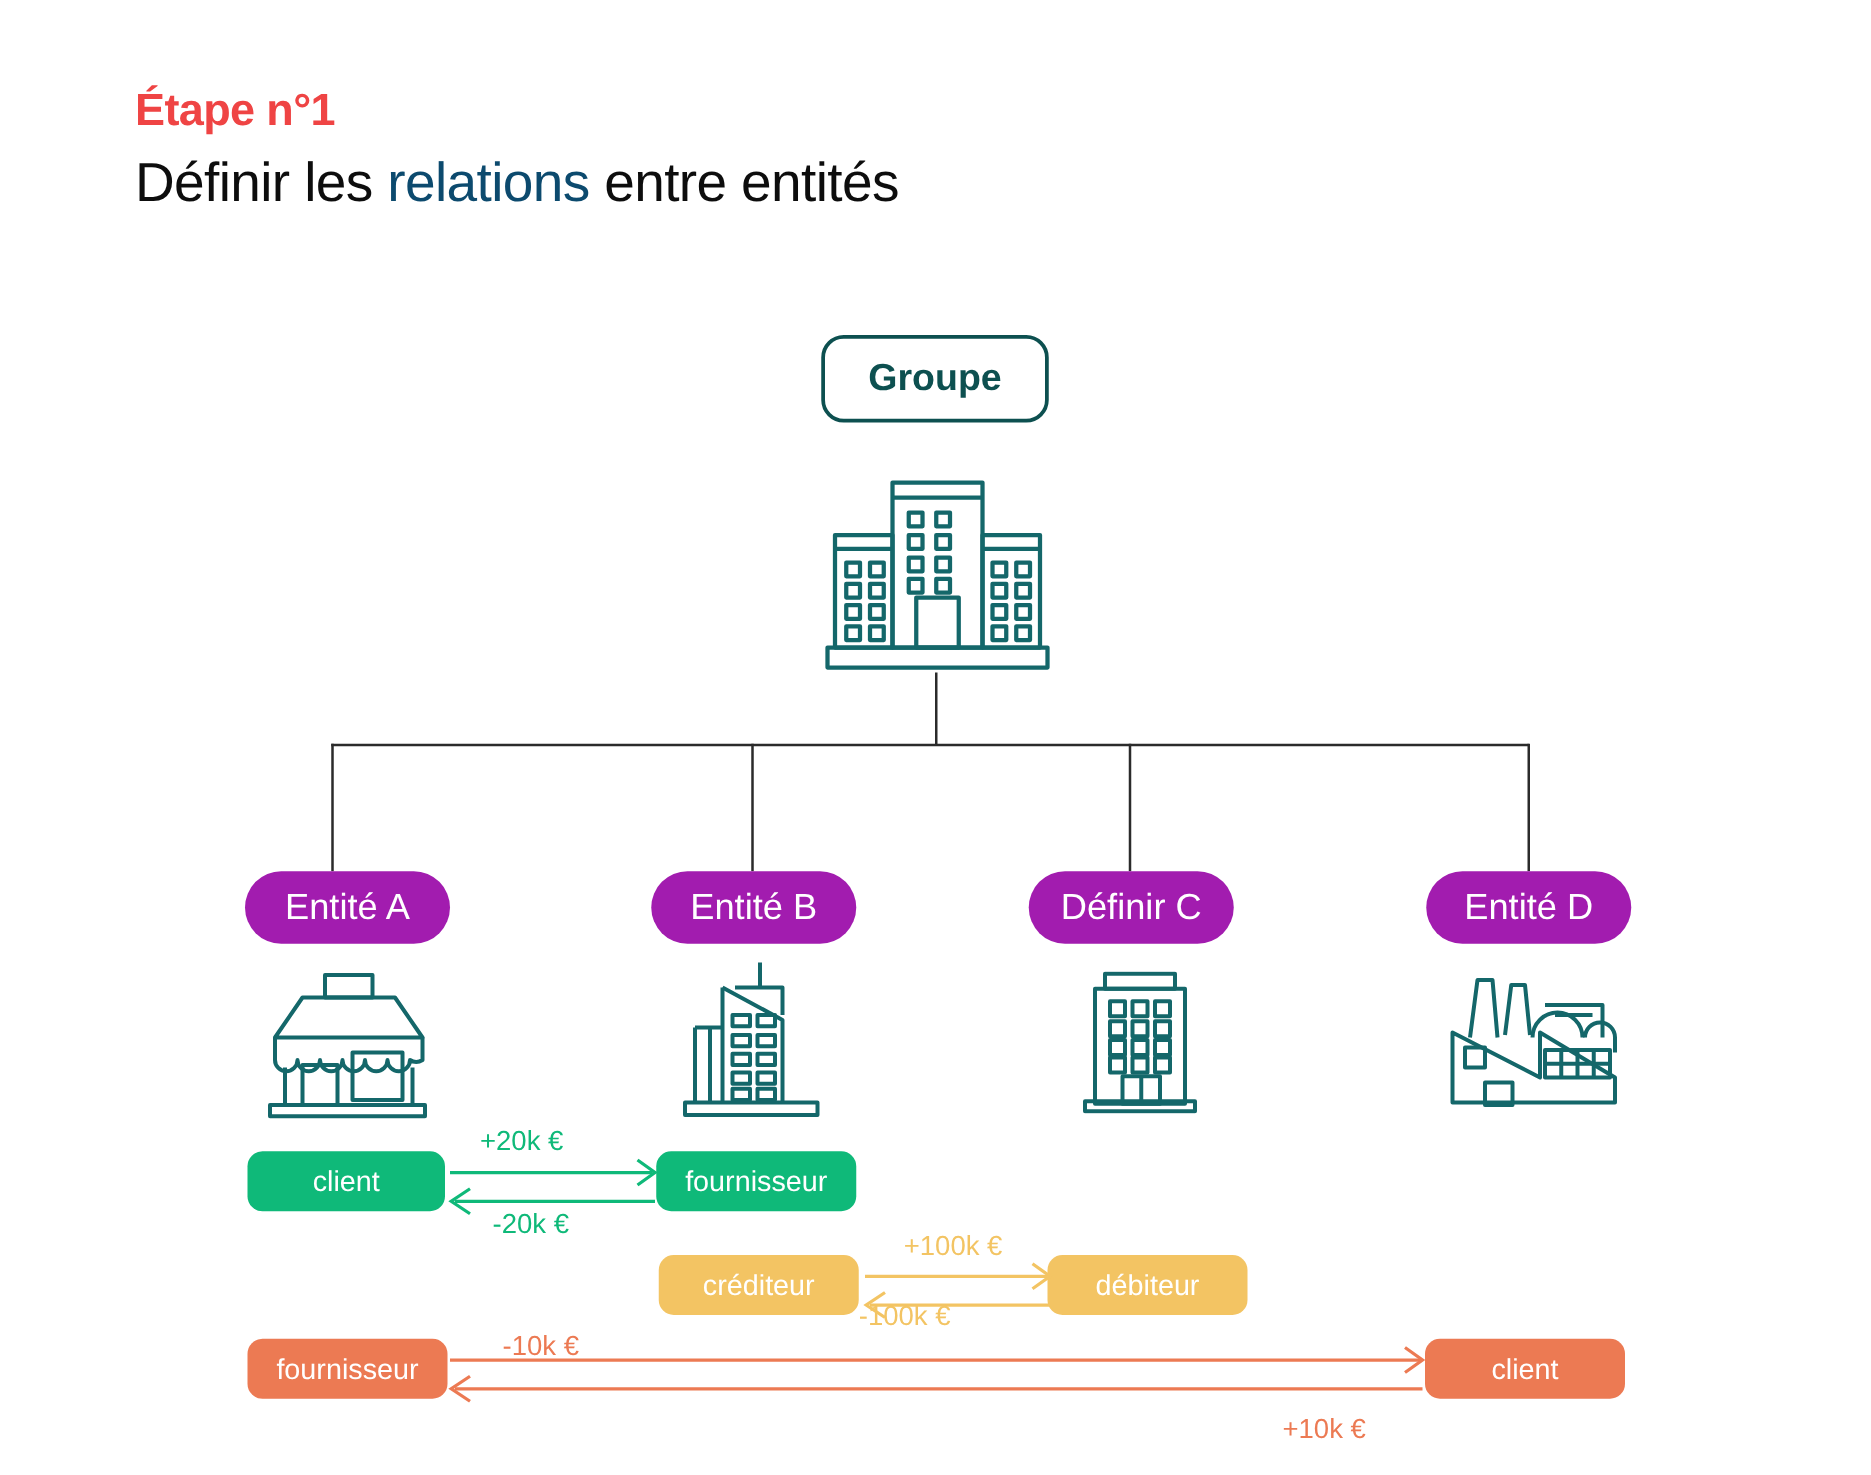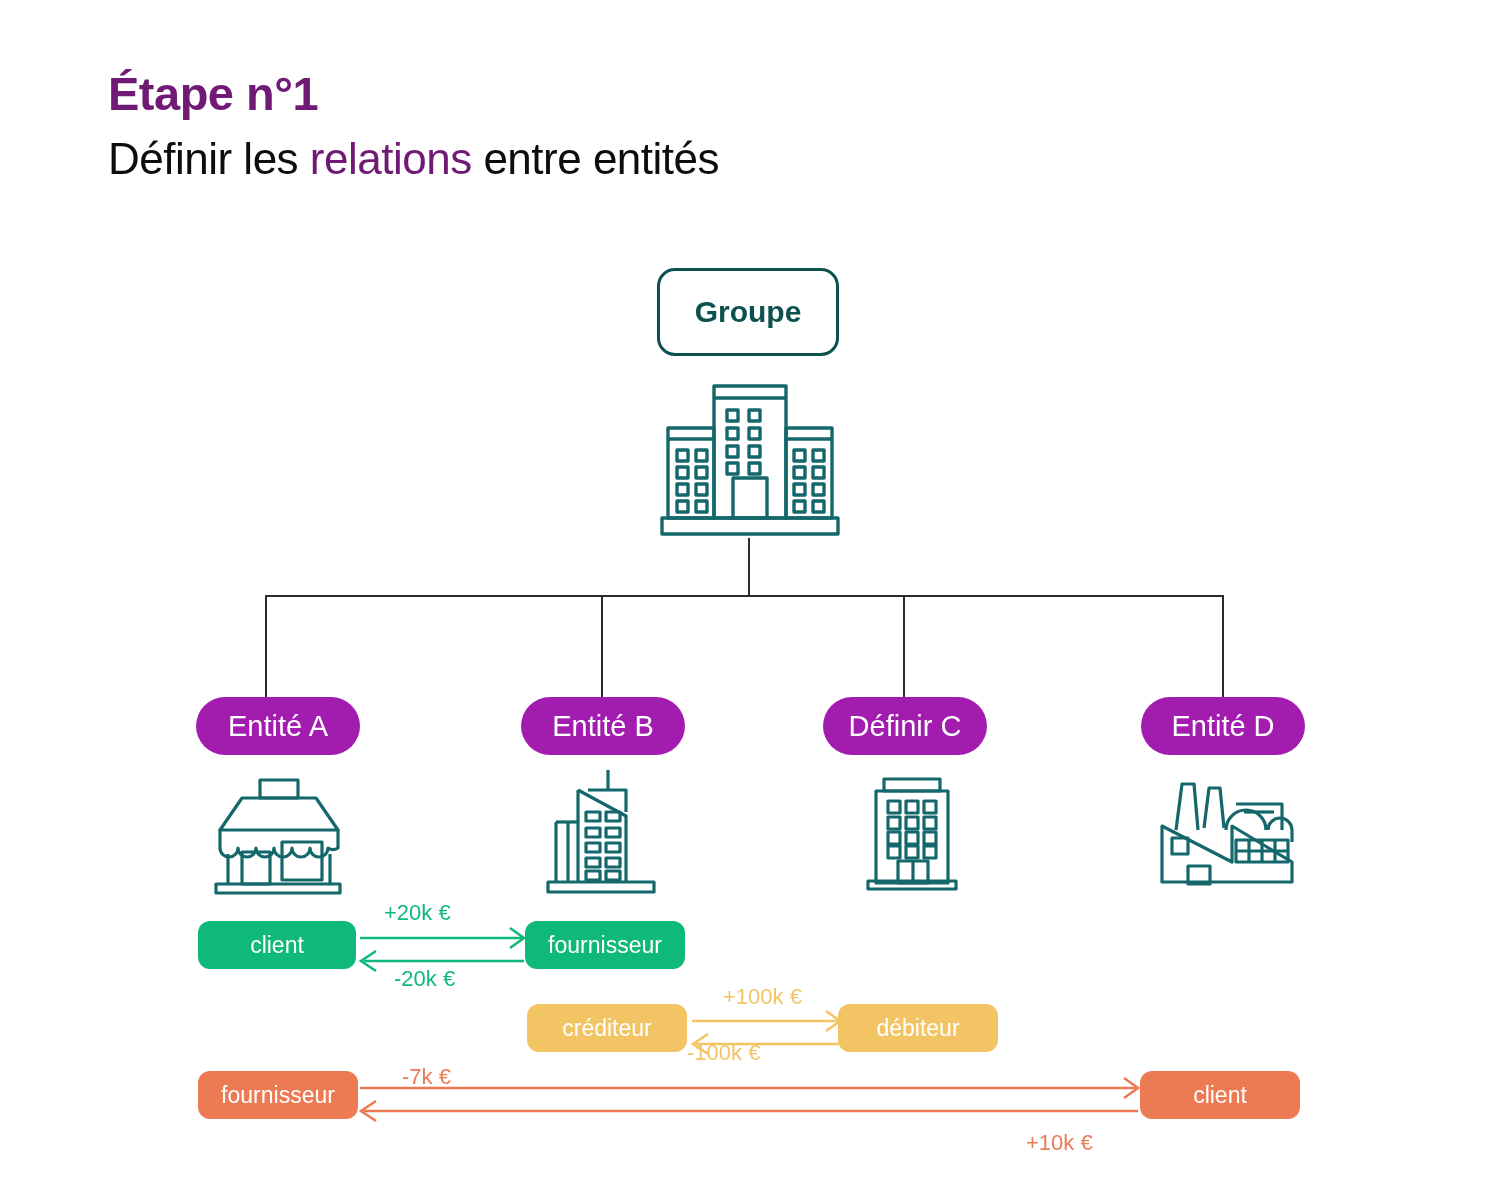--- a/index.html
+++ b/index.html
@@ -17,54 +17,54 @@
   }
 
   
   #heading {
     position: absolute;
     left: 108px;
     top: 68px;
     width: 1100px;
   }
   #step-label {
-    font-size: 47px;
+    font-size: 36px;
     font-weight: bold;
     letter-spacing: -0.5px;
-    color: #701a75;
+    color: #ef4444;
     line-height: 1.1;
     margin: 0 0 14px 0;
   }
   #subtitle {
     font-size: 44px;
     font-weight: normal;
     letter-spacing: -0.5px;
     color: #0d0d0d;
     line-height: 1.15;
     margin: 0;
     white-space: nowrap;
   }
-  #subtitle .accent { color: #701a75; margin-top: 36px; }
+  #subtitle .accent { color: #0c4a6e; margin-top: 36px; }
 
   
   #diagram {
     position: absolute;
     left: 0;
     top: 0;
     width: 1497px;
     height: 1180px;
   }
   .abs { position: absolute; }
 
   
   #group-node {
     left: 657px;
     top: 268px;
     width: 182px;
-    height: 88px;
+    height: 70px;
     border: 3px solid #0d5050;
     border-radius: 18px;
     background: #ffffff;
     display: flex;
     align-items: center;
     justify-content: center;
     box-sizing: border-box;
   }
   #group-node .label {
     font-size: 30px;
@@ -328,16 +328,16 @@
     <span class="label">client</span>
   </div>
   <svg class="arrow-svg" style="left:358px; top:1075px;" width="784" height="44" viewBox="0 0 784 44">
     <g stroke="#ec7a53" stroke-width="2.6" fill="none">
       <line x1="2" y1="13" x2="778" y2="13"></line>
       <polyline points="766,3 780,13 766,23" stroke-linejoin="miter"></polyline>
       <line x1="780" y1="36" x2="6" y2="36"></line>
       <polyline points="18,26 3,36 18,46" stroke-linejoin="miter"></polyline>
     </g>
   </svg>
-  <div class="abs amt amt-orange" style="left:402px; top:1064px;">-7k €</div>
+  <div class="abs amt amt-orange" style="left:402px; top:1064px;">-10k €</div>
   <div class="abs amt amt-orange" style="left:1026px; top:1130px;">+10k €</div>
 
 </div>
 
 </body></html>

